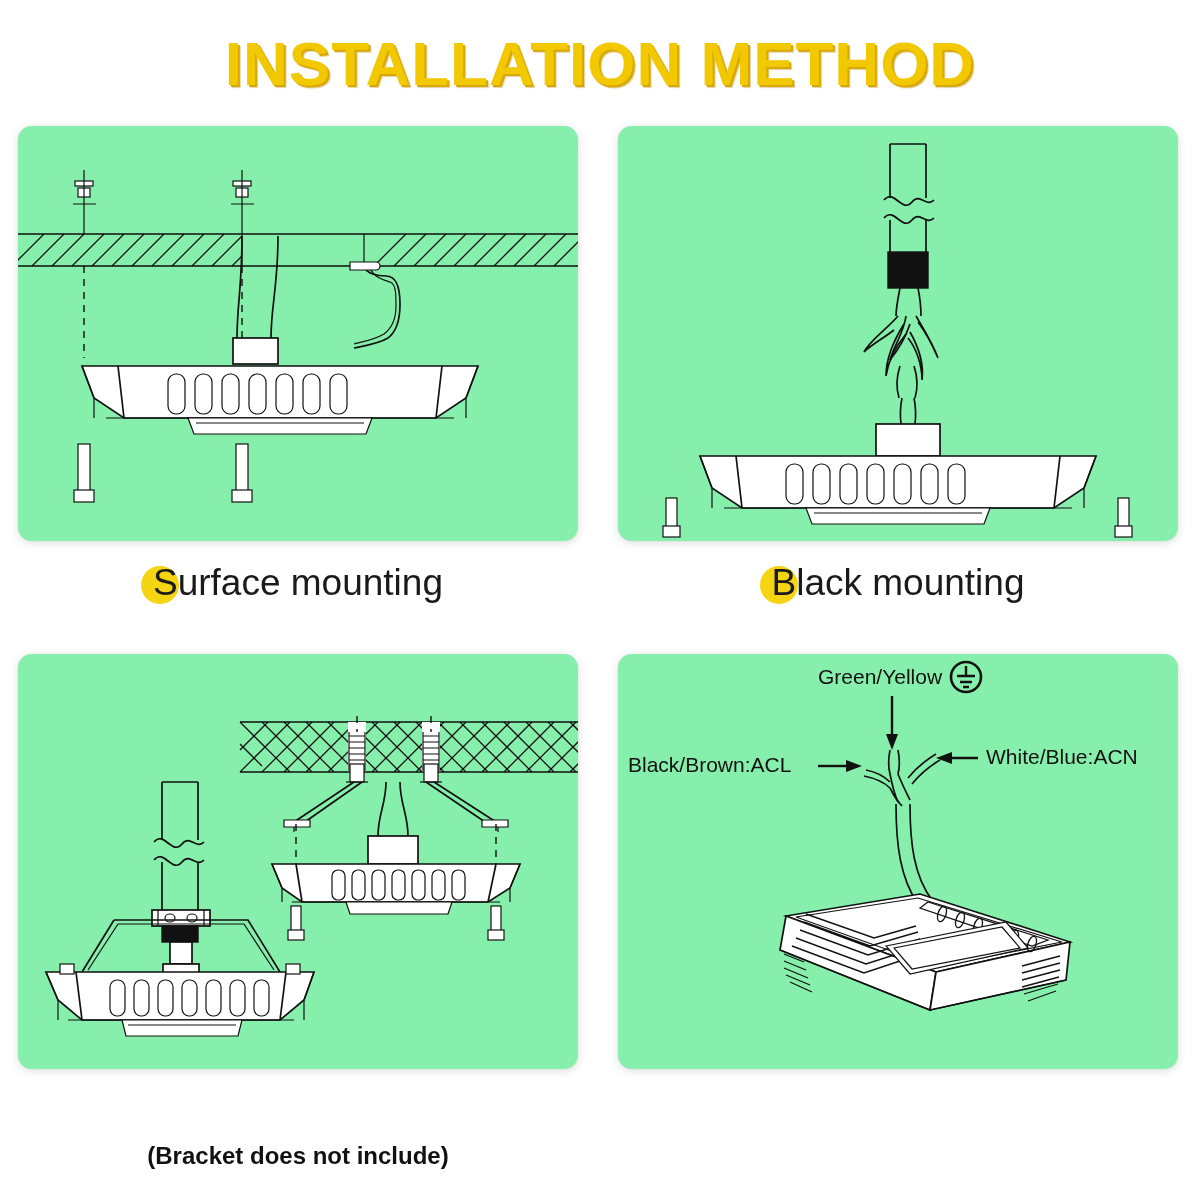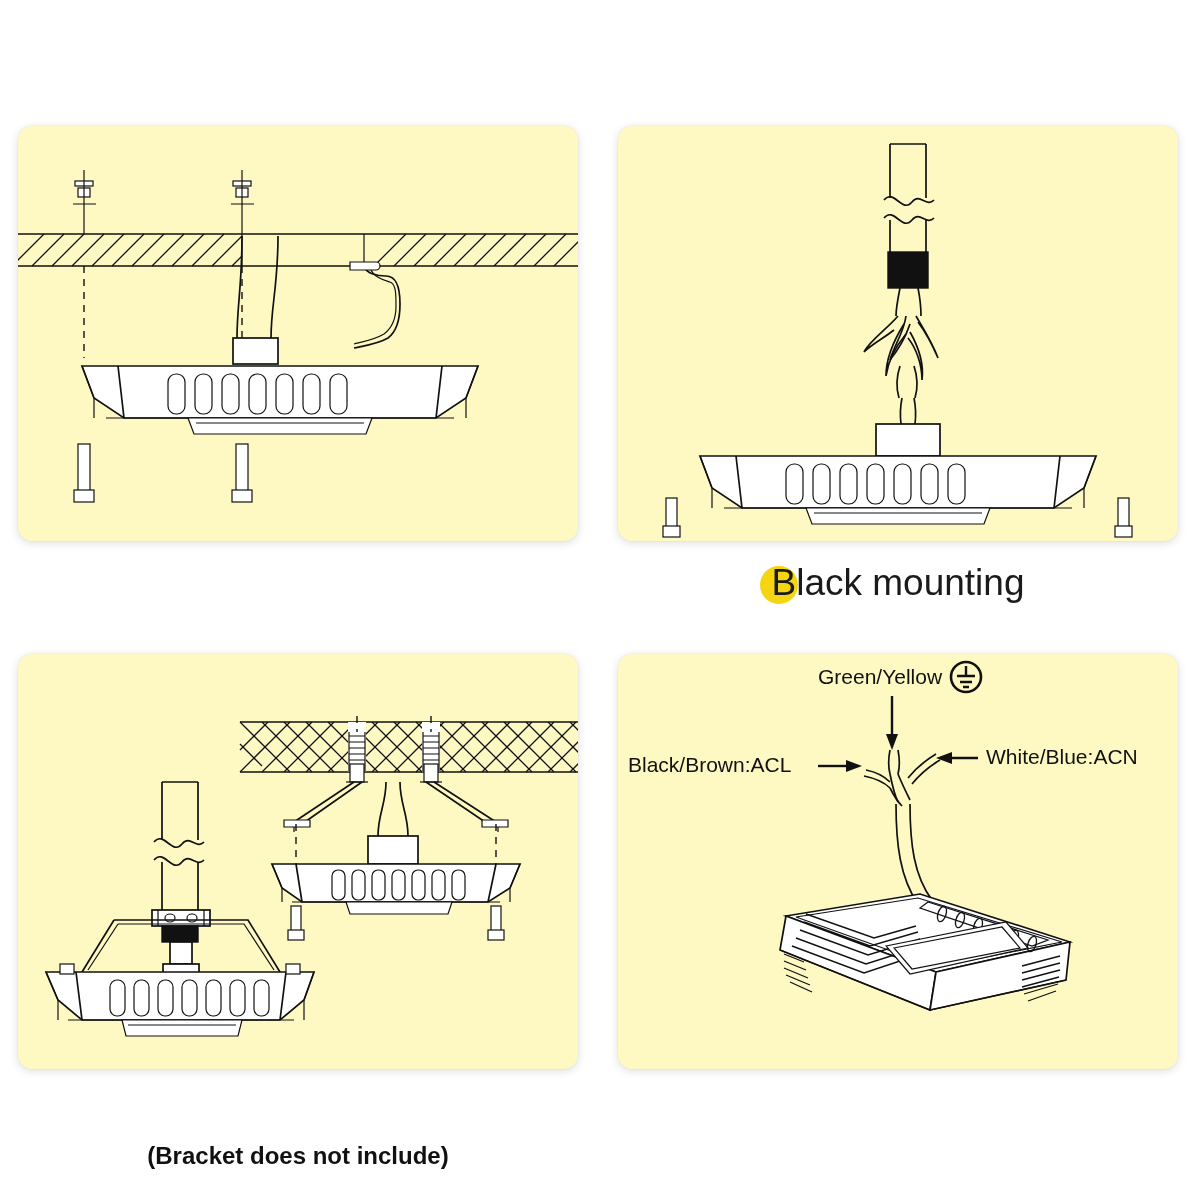--- a/index.html
+++ b/index.html
@@ -29,21 +29,21 @@
     font-weight: bold;
     letter-spacing: 1px;
     color: #F2C800;
     text-shadow: 2px 2px 0 #d9a800, 3px 3px 1px rgba(170,130,0,.35);
     font-family: "Liberation Sans", sans-serif;
   }
 
   
   .card {
     position: absolute;
-    background: #fef9c3;
+    background: #86efac;
     border-radius: 14px;
     box-shadow: 0 2px 10px rgba(0,0,0,.13), 0 0 2px rgba(0,0,0,.08);
     overflow: visible;
   }
   .card-clip {
     position: absolute; inset: 0;
     border-radius: 14px;
     overflow: hidden;
   }
   #card1 { left: 18px;  top: 126px; width: 560px; height: 415px; }
@@ -94,20 +94,23 @@
   .fillw{ fill: #fff; stroke: #111; stroke-width: 1.7; }
   .fillw-t{ fill: #fff; stroke: #111; stroke-width: 1.2; }
   .fillk{ fill: #111; stroke: #111; stroke-width: 1.4; }
   .wtxt { font-family: "Liberation Sans", sans-serif; font-size: 21px; fill: #111; }
 </style>
 </head>
 <body>
 
 <div id="page">
 
+  <div id="title-wrap">
+    <span id="title">INSTALLATION METHOD</span>
+  </div>
 
   <div class="card" id="card1">
     <div class="card-clip">
       <svg width="560" height="415" viewBox="0 0 560 415">
 
         <g>
           <path class="ln" d="M-10 108 H570 M-10 140 H570"></path>
           <path class="ln-t" d="M224 108 V140 M346 108 V140"></path>
           <g stroke="#111" stroke-width="1.3" fill="none">
             <path d="M-6 140 L26 108 M14 140 L46 108 M34 140 L66 108 M54 140 L86 108 M74 140 L106 108 M94 140 L126 108 M114 140 L146 108 M134 140 L166 108 M154 140 L186 108 M174 140 L206 108 M194 140 L224 110 M214 140 L224 130"></path>
@@ -165,20 +168,26 @@
           <rect class="fillw-t" x="60" y="318" width="12" height="55"></rect>
           <rect class="fillw-t" x="56" y="364" width="20" height="12"></rect>
         </g>
         <g>
           <rect class="fillw-t" x="218" y="318" width="12" height="55"></rect>
           <rect class="fillw-t" x="214" y="364" width="20" height="12"></rect>
         </g>
 
       </svg>
     </div>
+  </div>
+  <div class="caption" id="cap1">
+    <span class="cap-inner">
+      <span class="dot"></span>
+      <span class="cap-text">Surface mounting</span>
+    </span>
   </div>
 
   <div class="card" id="card2">
     <div class="card-clip">
       <svg width="560" height="415" viewBox="0 0 560 415">
 
         <g>
           <path class="ln" d="M272 18 V72 M308 18 V72"></path>
           <path class="ln" d="M272 18 H308"></path>
 

